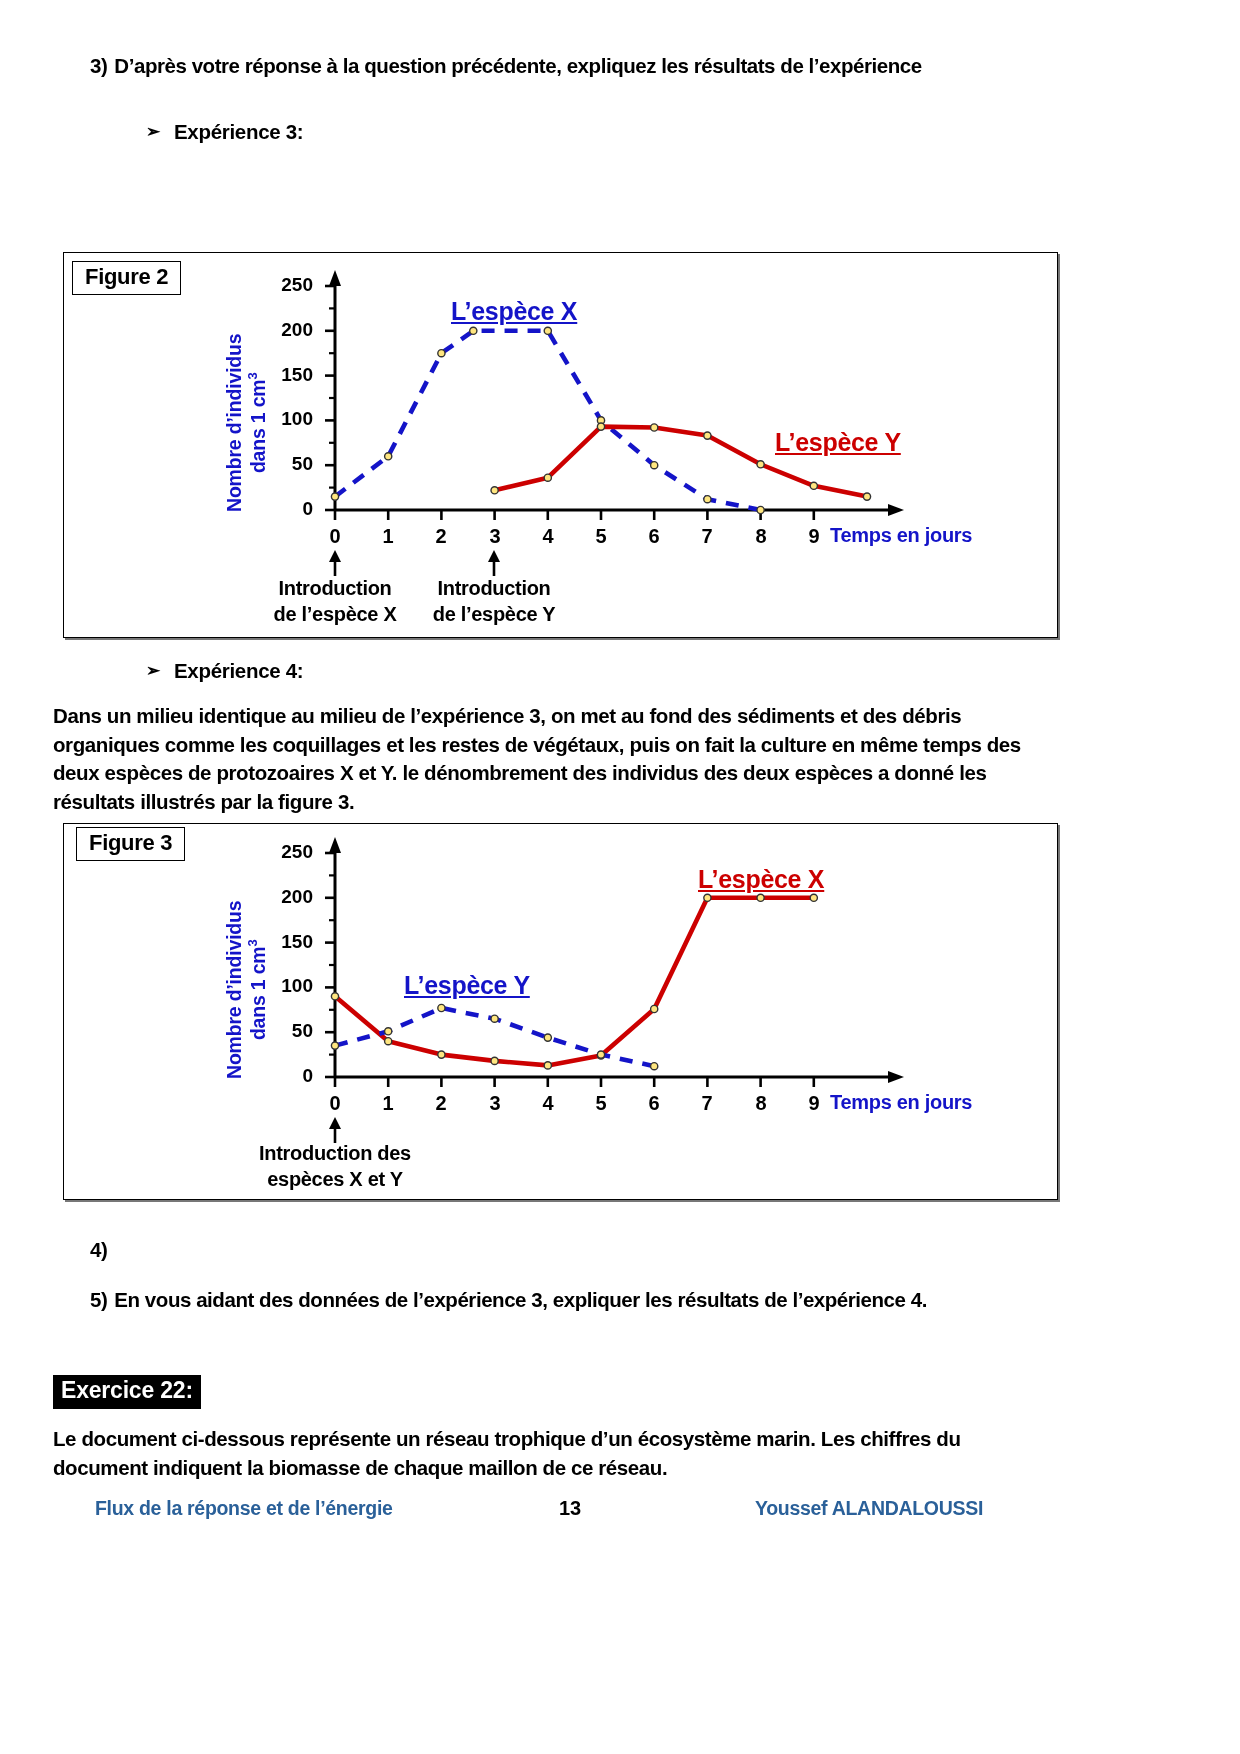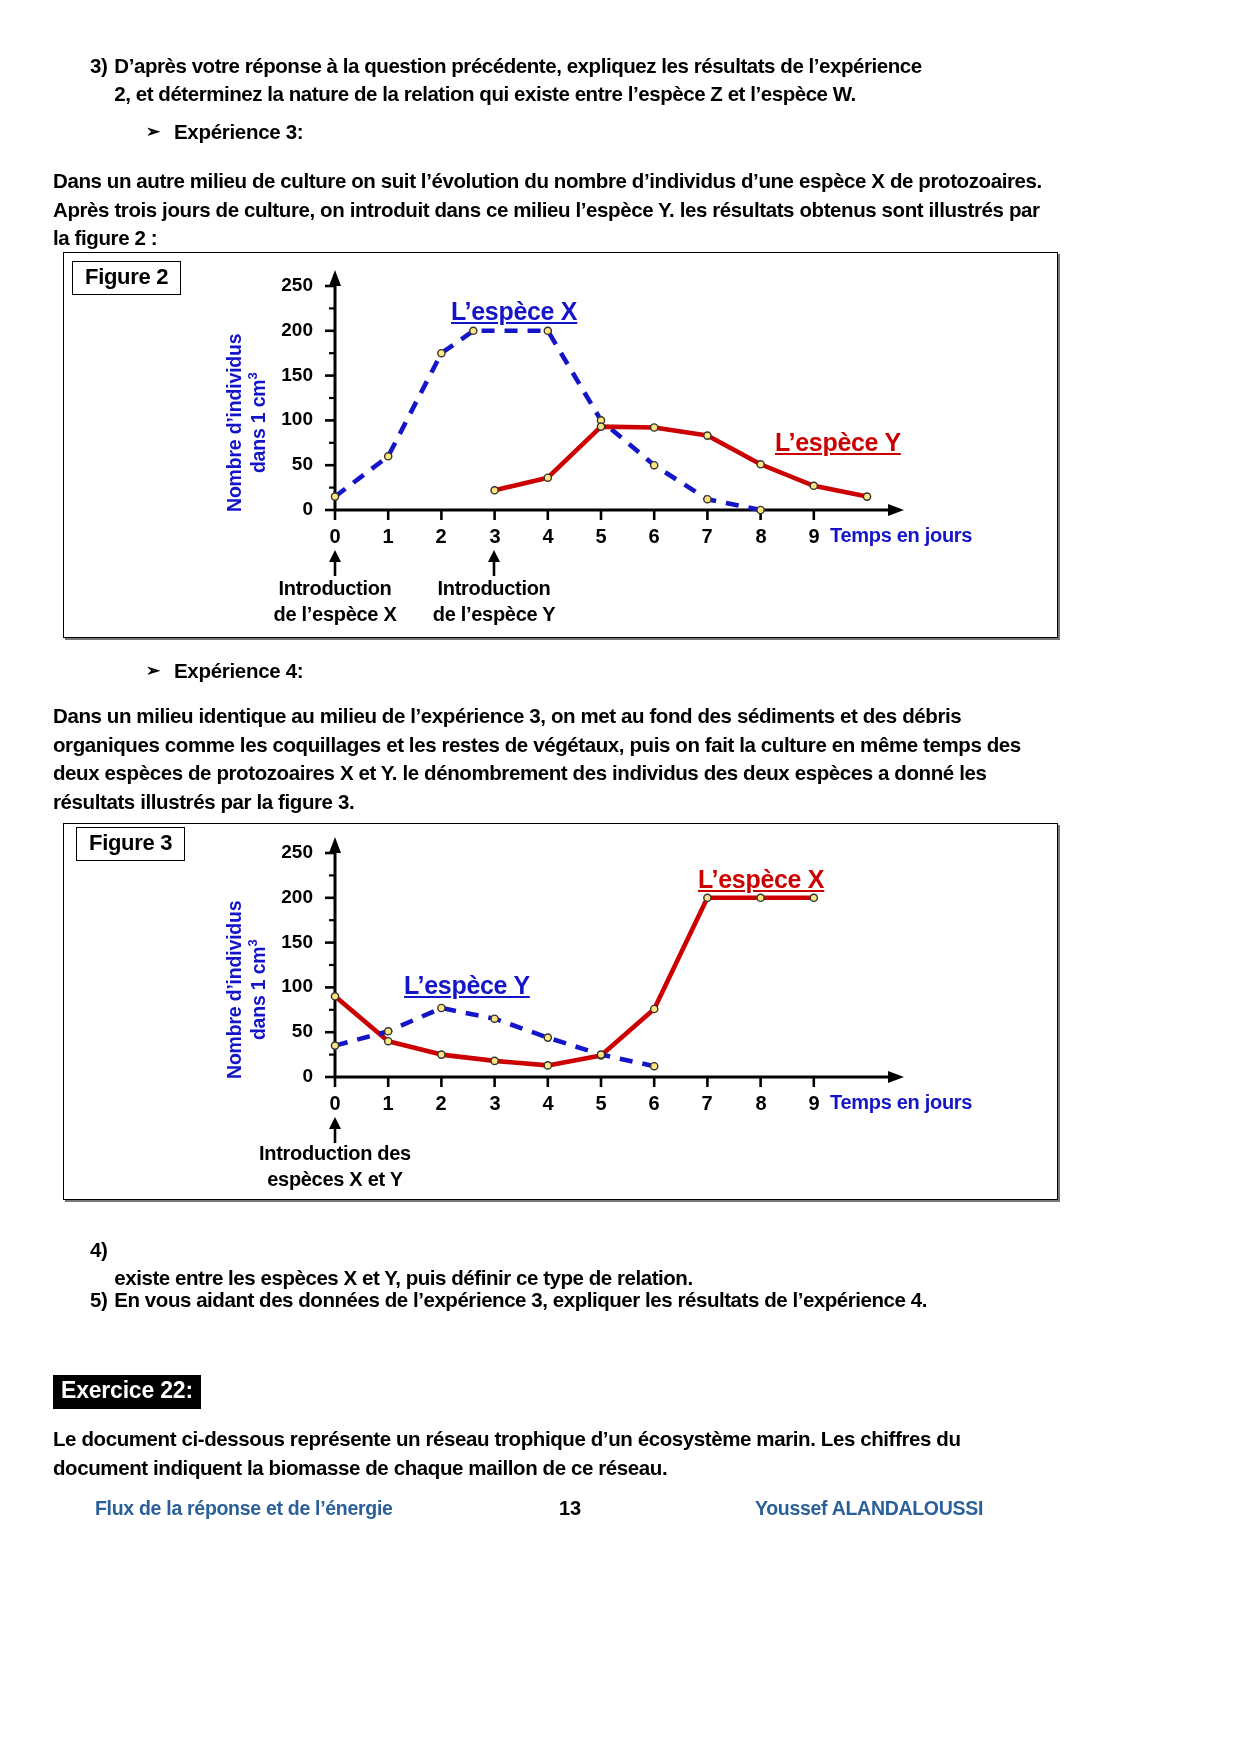--- a/index.html
+++ b/index.html
@@ -180,31 +180,29 @@
 <body>
 
 <div class="page">
 
   <div class="q-block" style="left:90px; top:52px; width:975px;">
     <div class="q-num-item">
       <span class="q-num">3)</span>
       <span class="q-text">
         <span>D’après votre réponse à la question précédente, expliquez les résultats de l’expérience</span>
         <br>
-        <span>2, et déterminez la nature de la relation qui existe entre l’espèce Z et l’espèce W.</span>
       </span>
     </div>
   </div>
 
   <div class="bullet-line" style="left:146px; top:120px;">
     <span class="arrow-bullet">➢</span>
     <span>Expérience 3:</span>
   </div>
 
-  <div class="para" style="left:53px; top:167px; width:1005px;">Dans un autre milieu de culture on suit l’évolution du nombre d’individus d’une espèce X de protozoaires. Après trois jours de culture, on introduit dans ce milieu l’espèce Y. les résultats obtenus sont illustrés par la figure 2 :</div>
 
   <div class="figbox" style="left:63px; top:252px; width:995px; height:386px;">
   </div>
   <div class="fig-tag" style="left:72px; top:261px;">Figure 2</div>
 
   <div class="ylabel" style="left:224px; top:512px;">
     <span>Nombre d’individus</span><br>
     <span>dans 1 cm</span><sup>3</sup>
   </div>
 
@@ -433,21 +431,20 @@
   <div class="intro-note" style="left:235px; top:1140px; width:200px;">
     <span>Introduction des</span><br>
     <span>espèces X et Y</span>
   </div>
 
   <div class="q-block" style="left:90px; top:1236px; width:975px;">
     <div class="q-num-item">
       <span class="q-num">4)</span>
       <span class="q-text">
         <br>
-        <span>existe entre les espèces X et Y, puis définir ce type de relation.</span>
       </span>
     </div>
   </div>
 
   <div class="q-block" style="left:90px; top:1286px; width:975px;">
     <div class="q-num-item">
       <span class="q-num">5)</span>
       <span class="q-text">En vous aidant des données de l’expérience 3, expliquer les résultats de l’expérience 4.</span>
     </div>
   </div>

